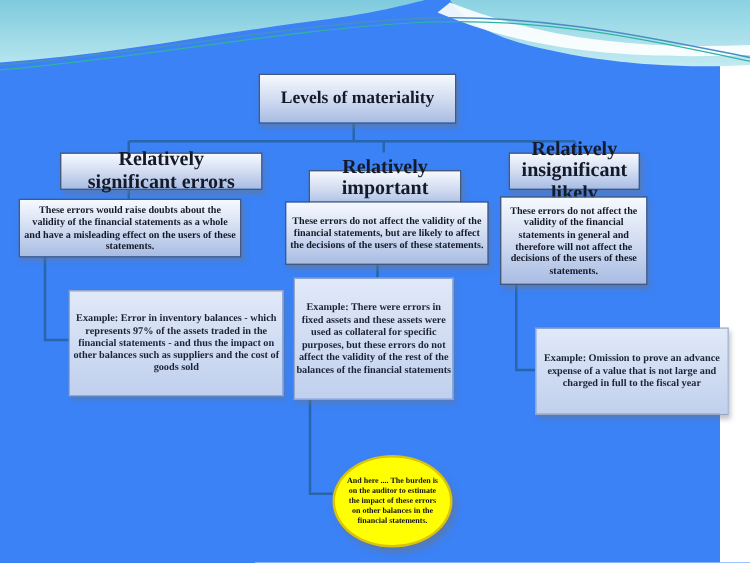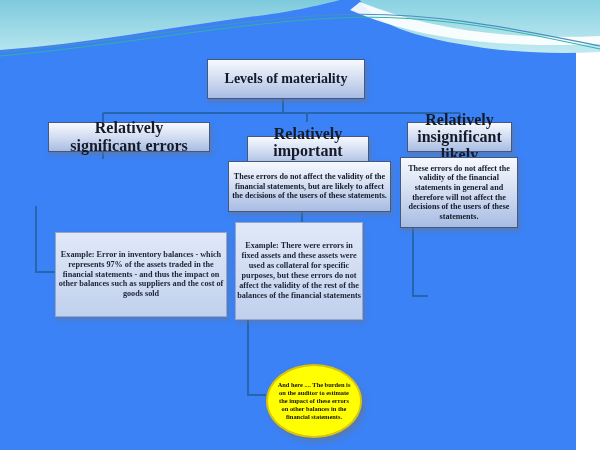--- a/index.html
+++ b/index.html
@@ -87,31 +87,37 @@
   <div class="node gradbox hdr hdr1">
     <span>Relatively significant errors</span>
   </div>
   <div class="node gradbox hdr hdr2">
     <span>Relatively important errors</span>
   </div>
   <div class="node gradbox hdr hdr3">
     <span>Relatively insignificant likely</span>
   </div>
 
+  <div class="node gradbox desc desc1">
+    <span>These errors would raise doubts about the validity of the financial statements as a whole and have a misleading effect on the users of these statements.</span>
+  </div>
   <div class="node gradbox desc desc2">
     <span>These errors do not affect the validity of the financial statements, but are likely to affect the decisions of the users of these statements.</span>
   </div>
   <div class="node gradbox desc desc3">
     <span>These errors do not affect the validity of the financial statements in general and therefore will not affect the decisions of the users of these statements.</span>
   </div>
 
   <div class="node exbox exm ex1">
     <span>Example: Error in inventory balances - which represents 97% of the assets traded in the financial statements - and thus the impact on other balances such as suppliers and the cost of goods sold</span>
   </div>
   <div class="node exbox exm ex2">
     <span>Example: There were errors in fixed assets and these assets were used as collateral for specific purposes, but these errors do not affect the validity of the rest of the balances of the financial statements</span>
   </div>
+  <div class="node exbox exm ex3">
+    <span>Example: Omission to prove an advance expense of a value that is not large and charged in full to the fiscal year</span>
+  </div>
 
   <div class="node callout">
     <span>And here .... The burden is on the auditor to estimate the impact of these errors on other balances in the  financial  statements.</span>
   </div>
 
 </div>
 
 </body></html>

